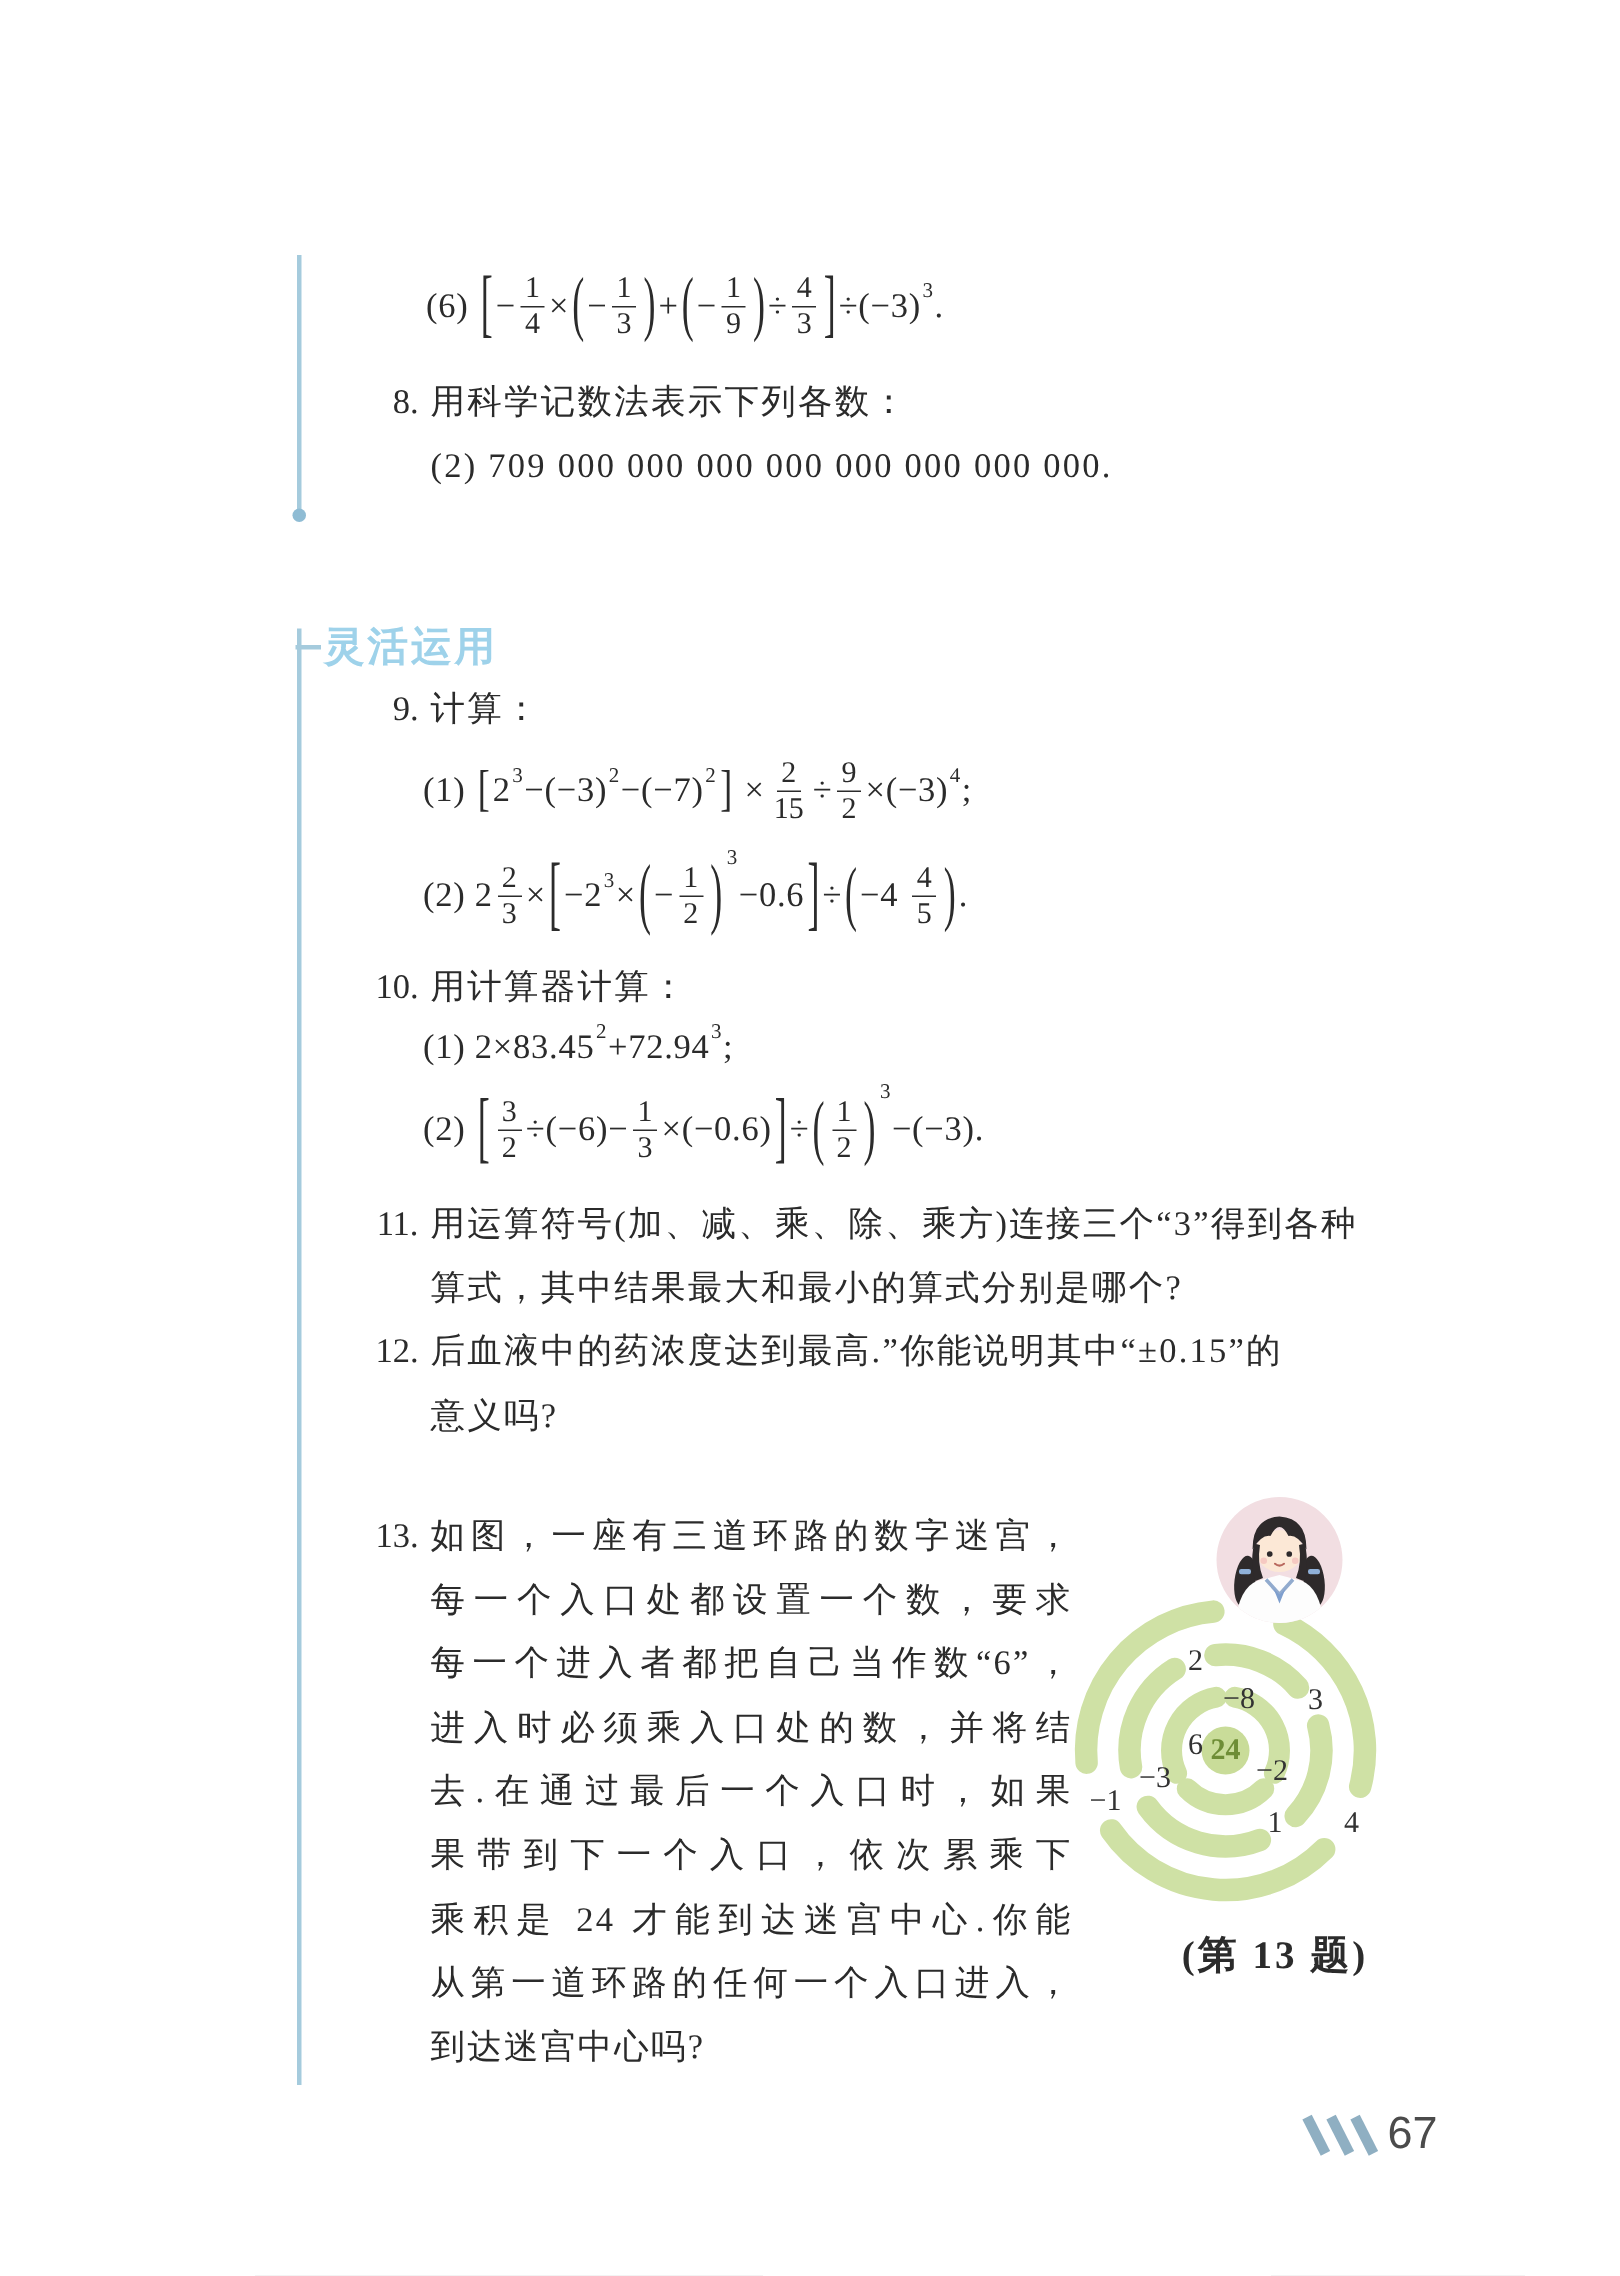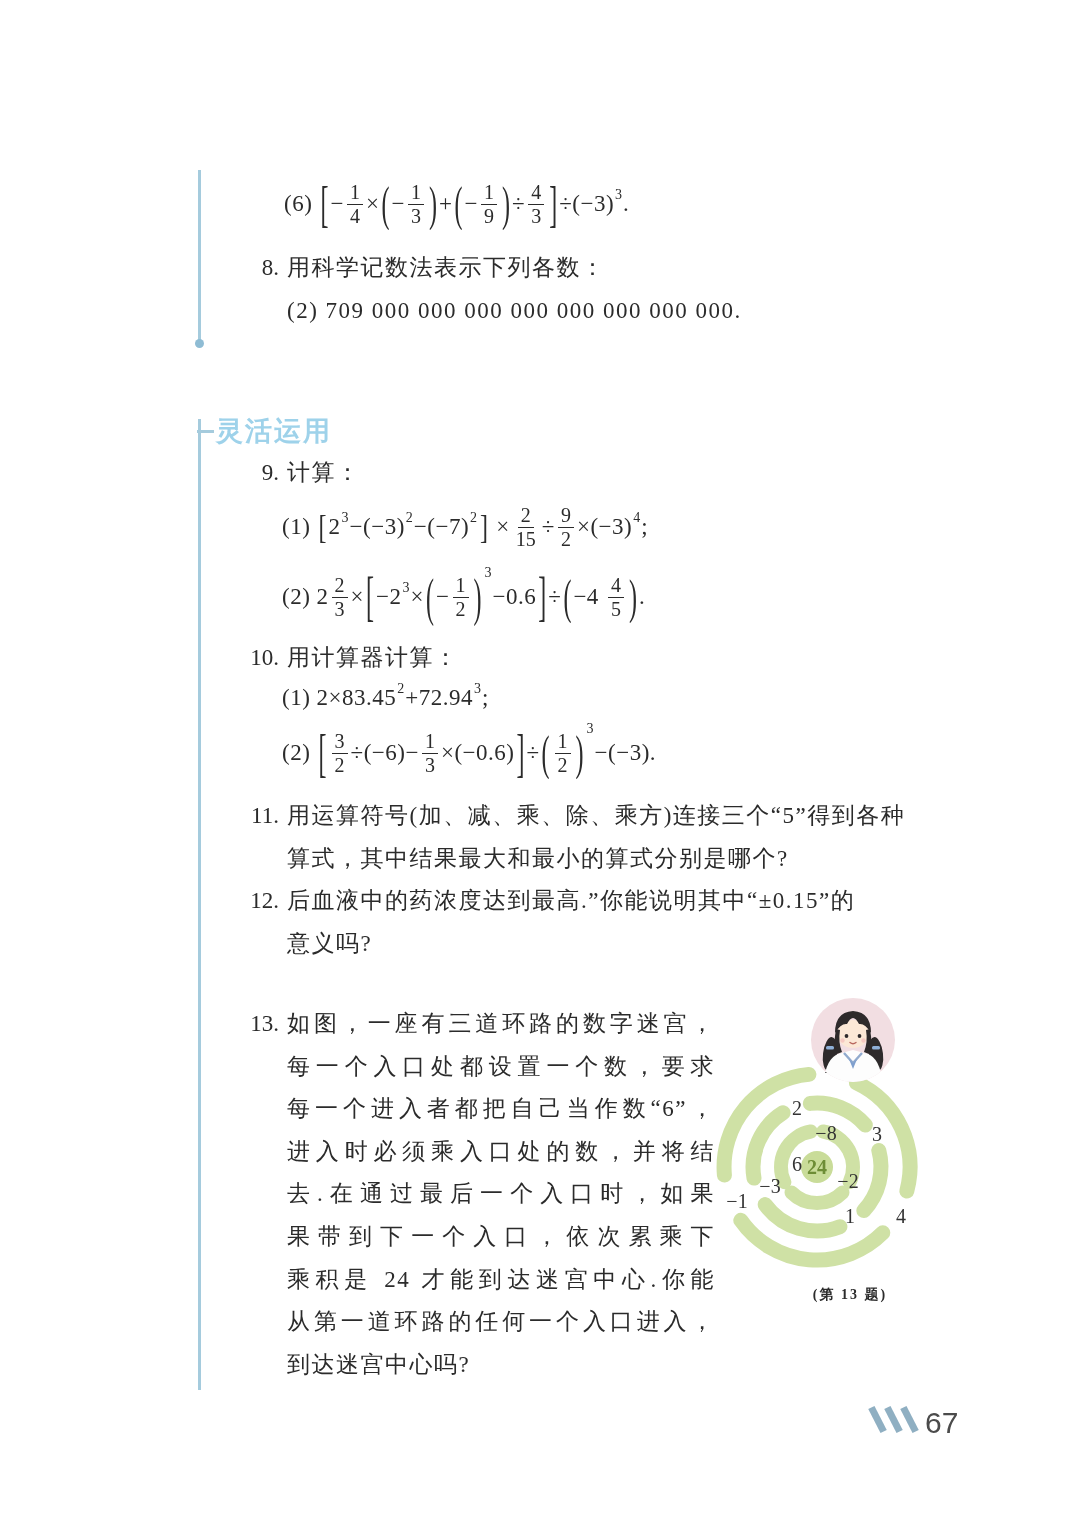--- a/index.html
+++ b/index.html
@@ -28,23 +28,23 @@
   .f-sup{font-size:14px;position:relative;top:-9px;margin:0 1px;}
   .f-hi{top:-24px;}
   .f-big{display:inline-block;font-size:24px;line-height:1;margin:0 2px;
          transform-origin:center;font-weight:400;}
   
   .figure{position:absolute;}
   .mlabel{position:absolute;transform:translate(-50%,-50%);font-size:20px;color:#333;
           white-space:nowrap;}
   .mcenter{position:absolute;left:120px;top:121px;transform:translate(-50%,-50%);
            font-size:20px;font-weight:bold;color:#6e8d36;}
-  .caption{position:absolute;font-size:14px;font-weight:bold;text-align:center;letter-spacing:2px;}
-  
-  .footer{position:absolute;display:flex;}
+  .caption{position:absolute;font-size:26px;font-weight:bold;text-align:center;letter-spacing:2px;}
+  
+  .footer{position:absolute;display:flex;align-items:center;}
   .slashes{display:flex;gap:9px;margin-right:12px;}
   .slash{width:7px;height:27px;background:#8fafc2;transform:rotate(-27deg);}
   .pagenum{font-size:30px;color:#4b4b4b;font-family:"Liberation Sans","DejaVu Sans",sans-serif;}
 </style>
 </head>
 <body>
 
 <div class="page">
 
   <div class="vrule" style="left:198px;top:170px;height:172px;"></div>
@@ -193,21 +193,21 @@
         <span class="f-den">2</span>
       </span>
       <span class="f-big" style="transform: scaleY(2);">)</span>
       <span class="f-sup f-hi">3</span>
       <span class="f-txt">−(−3).</span>
     </div>
 
   <div class="problem" style="left:287px;top:795px;">
     <span class="plabel">11.</span>
     <div>
-        <div class="tline">用运算符号(加、减、乘、除、乘方)连接三个“5”得到各种</div>
+        <div class="tline">用运算符号(加、减、乘、除、乘方)连接三个“3”得到各种</div>
         <div class="tline">算式，其中结果最大和最小的算式分别是哪个?</div>
       </div>
   </div>
 
   <div class="problem" style="left:287px;top:880px;">
     <span class="plabel">12.</span>
     <div>
         <div class="tline">后血液中的药浓度达到最高.”你能说明其中“±0.15”的</div>
         <div class="tline">意义吗?</div>
       </div>

